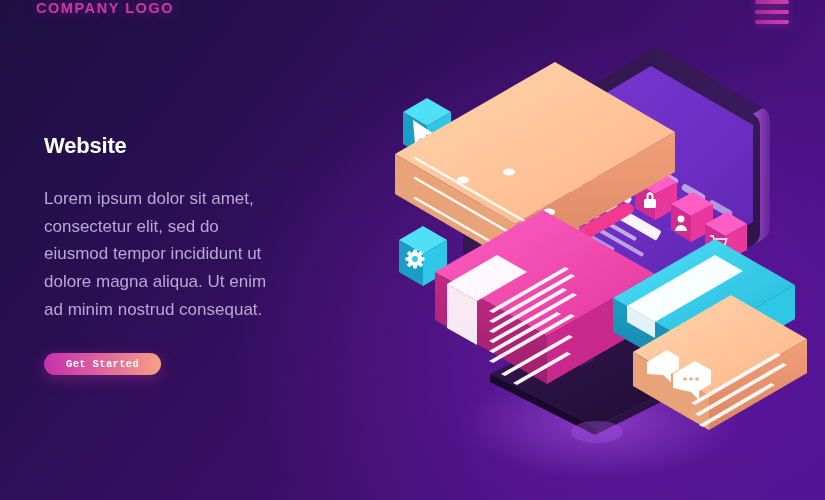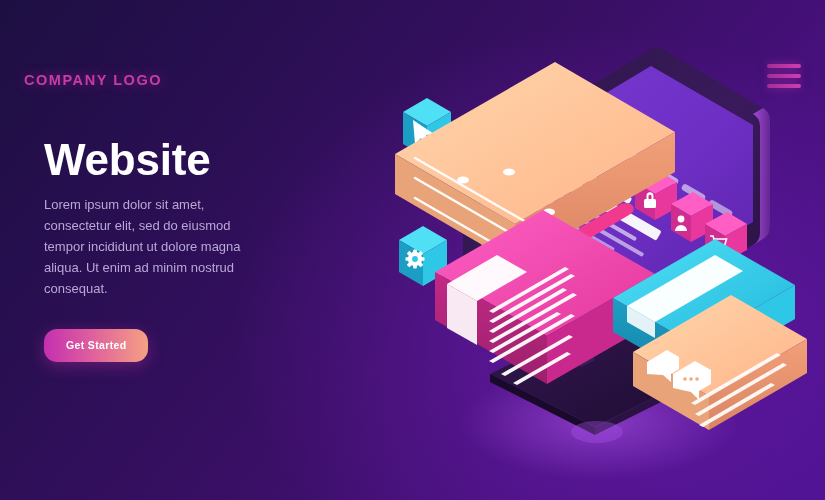--- a/index.html
+++ b/index.html
@@ -21,23 +21,23 @@
       linear-gradient(128deg, #1d0f42 0%, #2a0f53 26%, #3a0f66 52%, #48117f 74%, #4d1391 100%);
     overflow: hidden;
   }
 
   
   .site-header {
     position: absolute;
     top: 0; left: 0; right: 0;
     height: 88px;
     display: flex;
-    align-items: flex-end;
+    align-items: flex-start;
     justify-content: space-between;
-    padding: 0 24px;
+    padding: 0 36px;
     z-index: 40;
   }
 
   .brand-logo {
     font-size: 14.5px;
     font-weight: bold;
     letter-spacing: 1.55px;
     color: #c93aa6;
     text-shadow: 0 0 14px rgba(220, 60, 180, 0.45);
     white-space: nowrap;
@@ -63,46 +63,46 @@
   
   .hero-copy {
     position: absolute;
     left: 44px;
     top: 132px;
     width: 252px;
     z-index: 30;
   }
 
   .hero-title {
-    font-size: 44px;
+    font-size: 22px;
     line-height: 1.29;
     font-weight: bold;
     color: #ffffff;
     letter-spacing: -0.2px;
   }
 
   .hero-text {
-    margin-top: 5px;
-    font-size: 13px;
+    margin-top: 25px;
+    font-size: 17px;
     line-height: 1.62;
     color: #b9a8d6;
     width: 226px;
   }
 
   .cta-button {
     margin-top: 30px;
     display: inline-flex;
     align-items: center;
     justify-content: center;
-    height: 33px;
+    height: 22px;
     padding: 0 22px;
     border: none;
     border-radius: 13px;
     cursor: pointer;
-    font-family: Liberation Sans, sans-serif;
+    font-family: Liberation Mono, monospace;
     font-size: 10.5px;
     font-weight: bold;
     letter-spacing: 0.35px;
     color: #ffffff;
     background: linear-gradient(90deg, #c42fb0 0%, #e0629c 48%, #f5a183 100%);
     box-shadow: 0 4px 16px rgba(200, 50, 160, 0.38);
   }
 
   
   .illustration {

